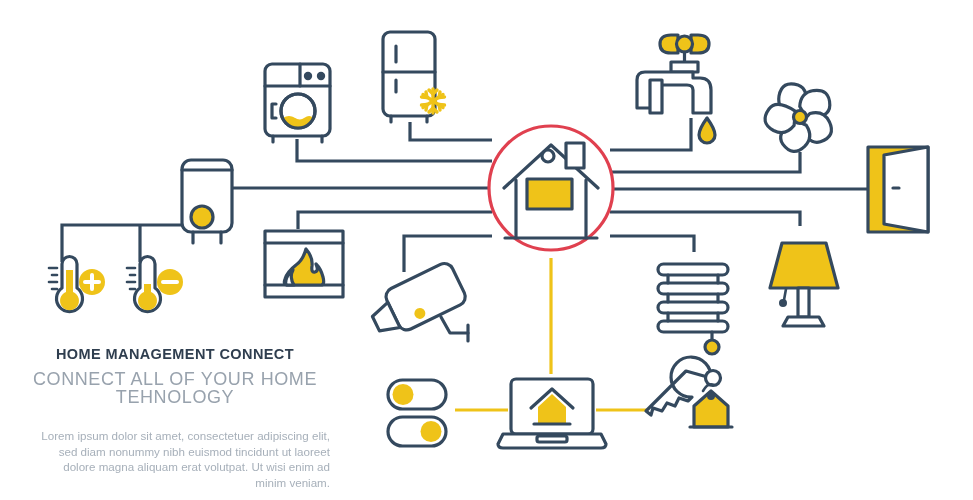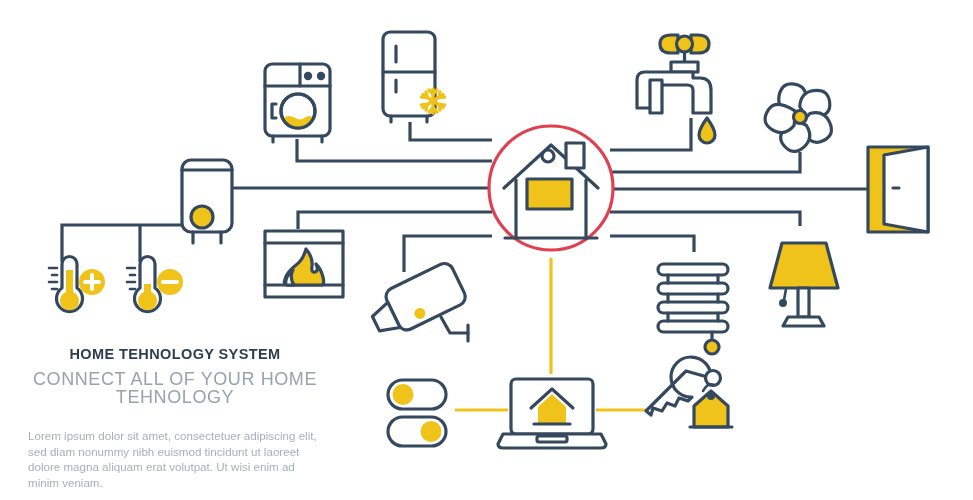--- a/index.html
+++ b/index.html
@@ -43,21 +43,21 @@
     letter-spacing: 0.6px;
     margin: 0;
     padding: 6px 0 0 0;
     line-height: 18px;
     font-weight: normal;
   }
   .body-copy {
     font-size: 11.6px;
     color: #a7b0ba;
     line-height: 15.5px;
-    text-align: left;
+    text-align: right;
     margin: 0;
     padding: 22px 20px 0 28px;
     white-space: pre-line;
   }
 </style>
 </head>
 <body>
 
 <div id="infographic">
 
@@ -279,21 +279,21 @@
       <path class="st" d="M505 238 L597 238"></path>
       <rect class="stf" x="566" y="143" width="18" height="25"></rect>
       <circle class="stf" cx="548" cy="156" r="6"></circle>
       <rect class="yl" x="527" y="179" width="45" height="30"></rect>
     </g>
 
   </svg>
 
   
   <div class="text-block">
-    <h1 class="title">HOME TEHNOLOGY SYSTEM</h1>
+    <h1 class="title">HOME MANAGEMENT CONNECT</h1>
     <h2 class="subtitle">CONNECT ALL OF YOUR HOME TEHNOLOGY</h2>
     <p class="body-copy">Lorem ipsum dolor sit amet, consectetuer adipiscing elit,
 sed diam nonummy nibh euismod tincidunt ut laoreet
 dolore magna aliquam erat volutpat. Ut wisi enim ad
 minim veniam.</p>
   </div>
 
 </div>
 
 </body></html>

